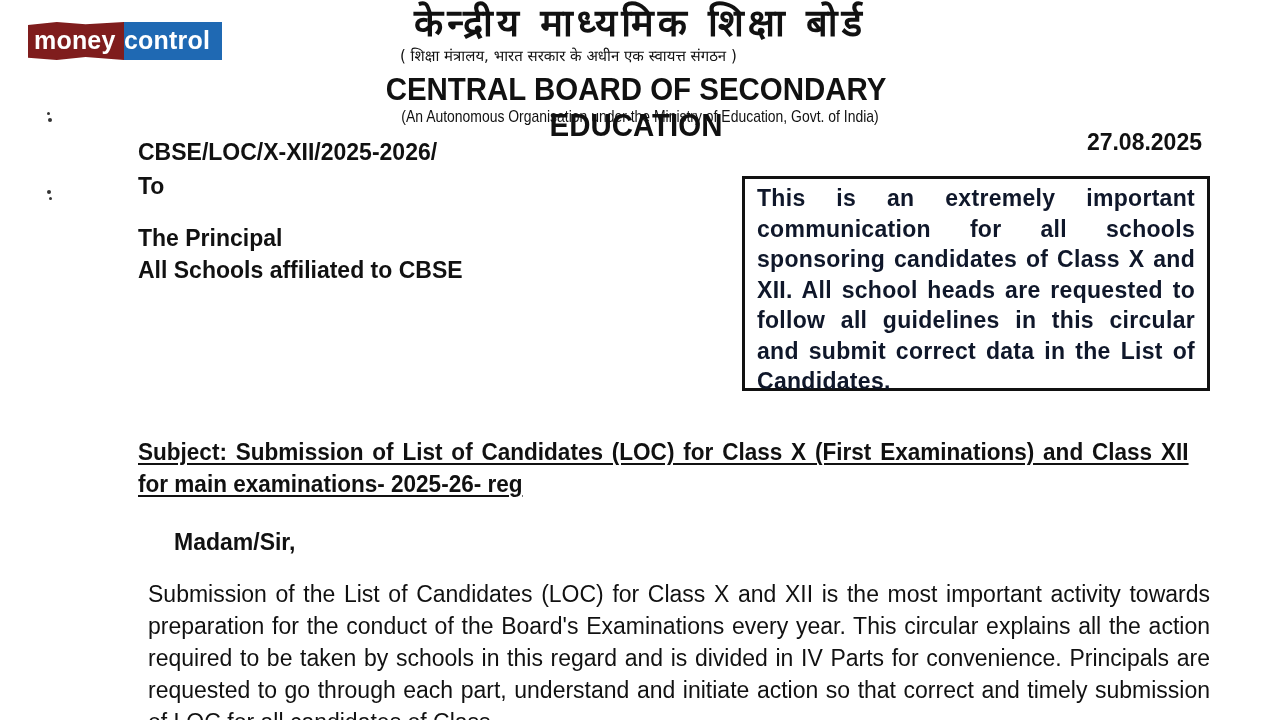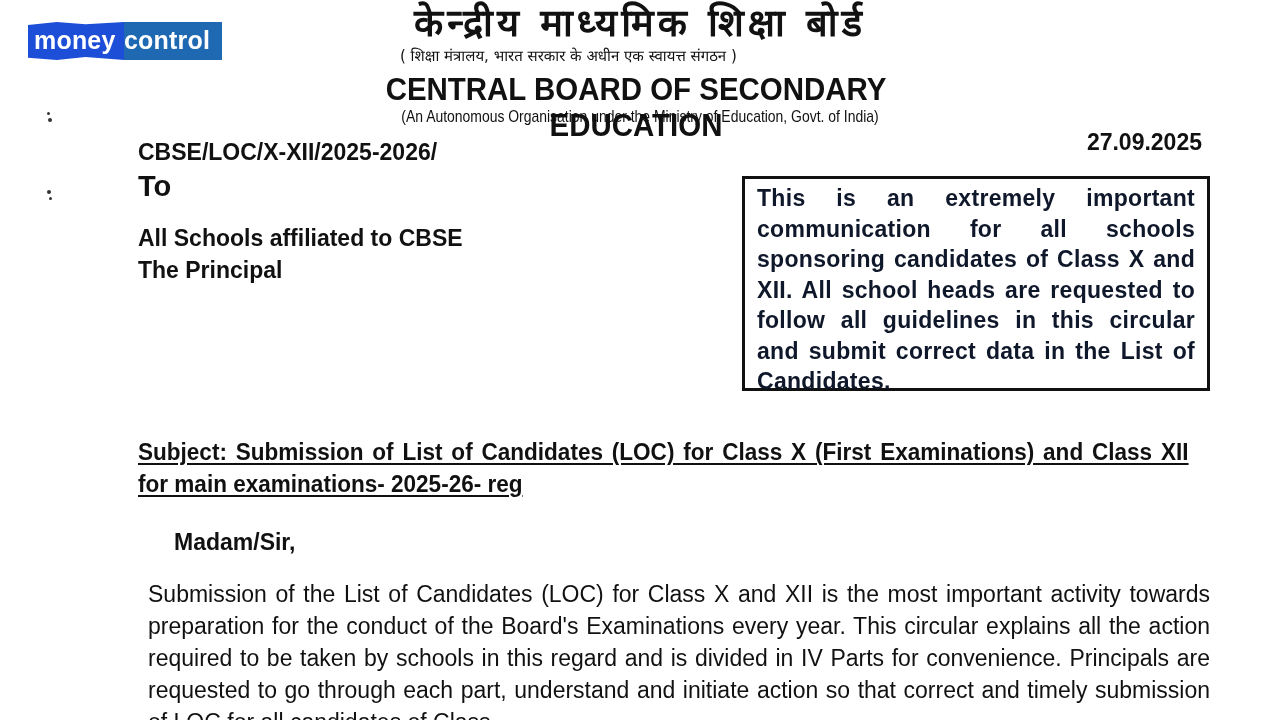--- a/index.html
+++ b/index.html
@@ -4,21 +4,21 @@
   <style>
     * { box-sizing: border-box; margin: 0; padding: 0; }
     html, body { width: 1280px; height: 720px; overflow: hidden; background: #ffffff; }
     body { position: relative; font-family: "Liberation Sans", sans-serif; color: #111; }
 
     .logo {
       position: absolute; left: 28px; top: 22px; height: 38px; width: 194px;
       display: flex; align-items: stretch; overflow: hidden;
     }
     .logo-money {
-      background: #1d4ed8; color: #fff; font-weight: bold; font-size: 25px;
+      background: #7f1d1d; color: #fff; font-weight: bold; font-size: 25px;
       padding: 4px 0 0 6px; width: 96px; letter-spacing: 0.2px;
       clip-path: polygon(0 8%, 30% 0, 60% 6%, 100% 0, 100% 100%, 60% 92%, 30% 100%, 0 94%);
     }
     .logo-control {
       background: #1f69b3; color: #fff; font-weight: bold; font-size: 25px;
       padding: 4px 6px 7px 0; flex: 1; letter-spacing: 0.2px;
     }
 
     .specks { position: absolute; left: 44px; width: 8px; height: 8px; }
     .speck { position: absolute; background: #333; border-radius: 50%; }
@@ -43,21 +43,21 @@
       transform: scaleX(0.82); transform-origin: center;
     }
 
     .ref-no {
       position: absolute; left: 138px; top: 138px; font-weight: bold; font-size: 23px; line-height: 28px; text-align: center;
     }
     .date {
       position: absolute; right: 78px; top: 128px; font-weight: bold; font-size: 23px; line-height: 28px;
     }
 
-    .to { position: absolute; left: 138px; top: 172px; font-weight: bold; font-size: 29px; line-height: 28px; }
+    .to { position: absolute; left: 138px; top: 172px; font-weight: bold; font-size: 23px; line-height: 28px; }
     .addr { position: absolute; left: 138px; top: 222px; font-size: 23px; line-height: 32px; }
     .addr .b { font-weight: bold; display: block; }
     .addr .n { display: block; }
 
     .notice-box {
       position: absolute; left: 742px; top: 176px; width: 468px; height: 215px;
       border: 3px solid #111; padding: 4px 12px 0 12px;
       color: #0f172a; font-weight: bold; font-size: 23px; line-height: 30.5px;
       text-align: justify; text-align-last: left; letter-spacing: 0.3px;
     }
@@ -93,26 +93,26 @@
   <span class="speck" style="left:3px;top:0;width:4px;height:4px;"></span>
   <span class="speck" style="left:5px;top:7px;width:3px;height:3px;"></span>
 </div>
 
 <div class="hindi-title">केन्द्रीय माध्यमिक शिक्षा बोर्ड</div>
 <div class="hindi-sub">( शिक्षा मंत्रालय, भारत सरकार के अधीन एक स्वायत्त संगठन )</div>
 <div class="english-title">CENTRAL BOARD OF SECONDARY EDUCATION</div>
 <div class="english-sub">(An Autonomous Organisation under the Ministry of Education, Govt. of India)</div>
 
 <div class="ref-no">CBSE/LOC/X-XII/2025-2026/</div>
-<div class="date">27.09.2025</div>
+<div class="date">27.08.2025</div>
 
 <div class="to">To</div>
 <div class="addr">
+  <span class="b">The Principal</span>
   <span class="b">All Schools affiliated to CBSE</span>
-  <span class="b">The Principal</span>
 </div>
 
 <div class="notice-box">
   <span>This is an extremely important communication for all schools sponsoring candidates of Class X and XII. All school heads are requested to follow all guidelines in this circular and submit correct data in the List of Candidates.</span>
 </div>
 
 <div class="subject">Subject: Submission of List of Candidates (LOC) for Class X (First Examinations) and Class XII for main examinations- 2025-26- reg</div>
 
 <div class="salutation">Madam/Sir,</div>
 

